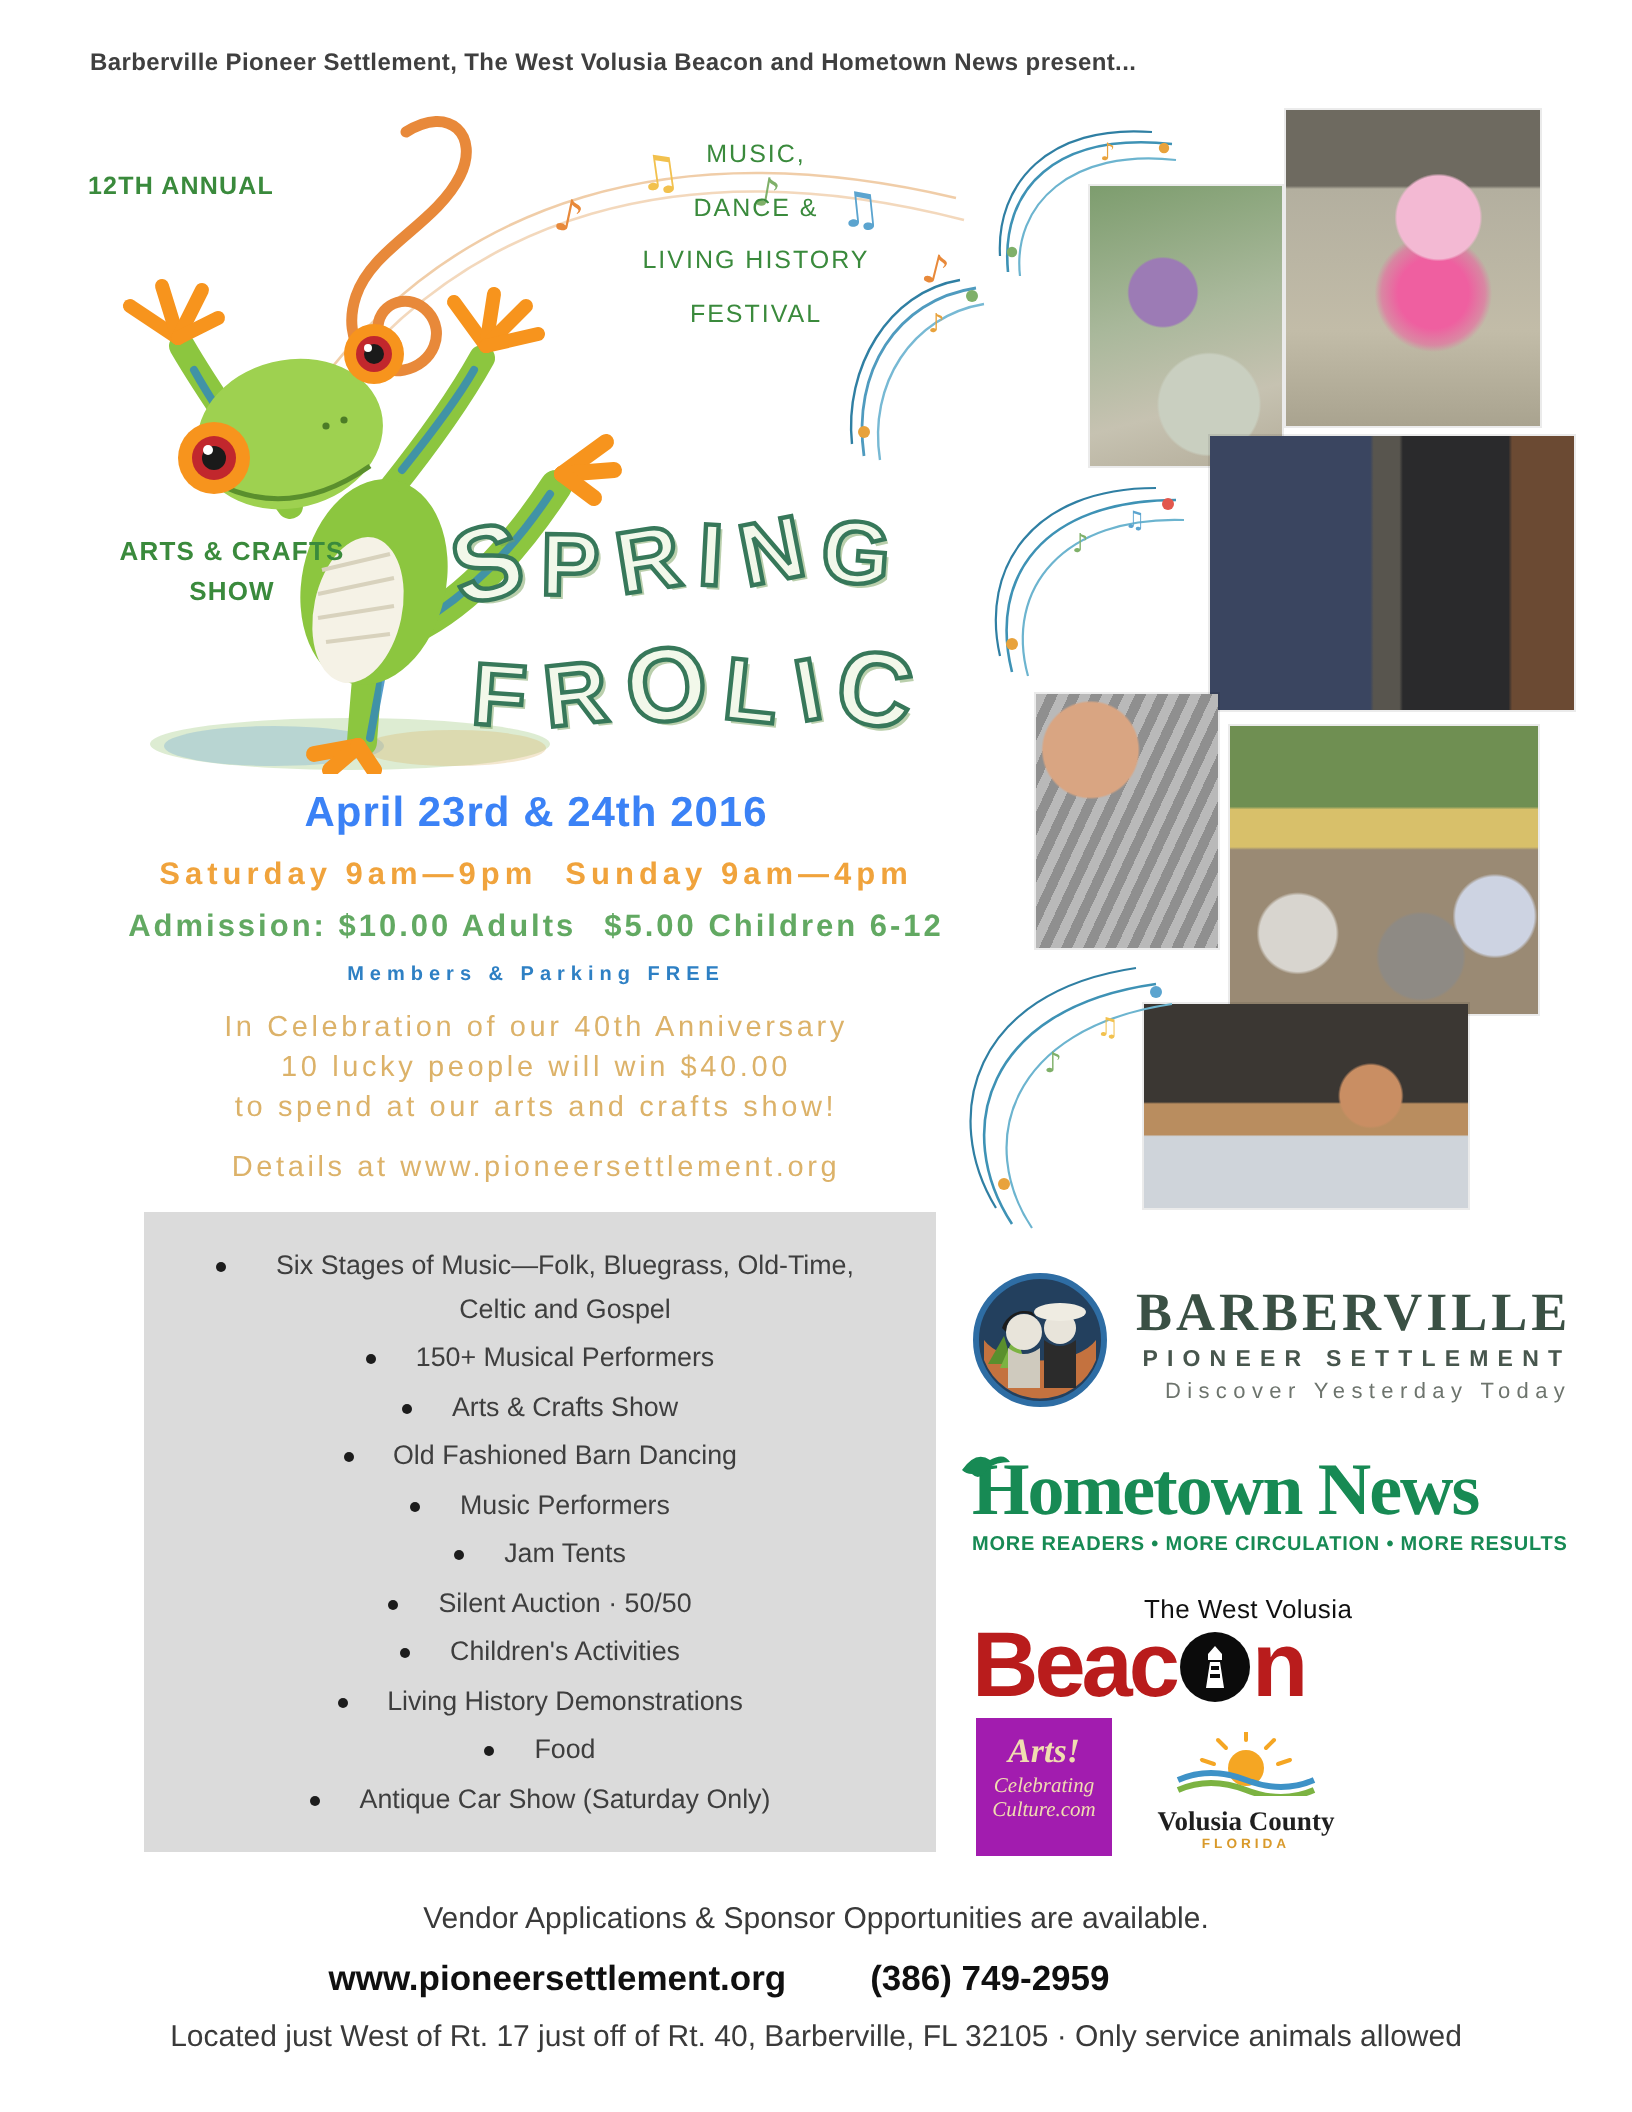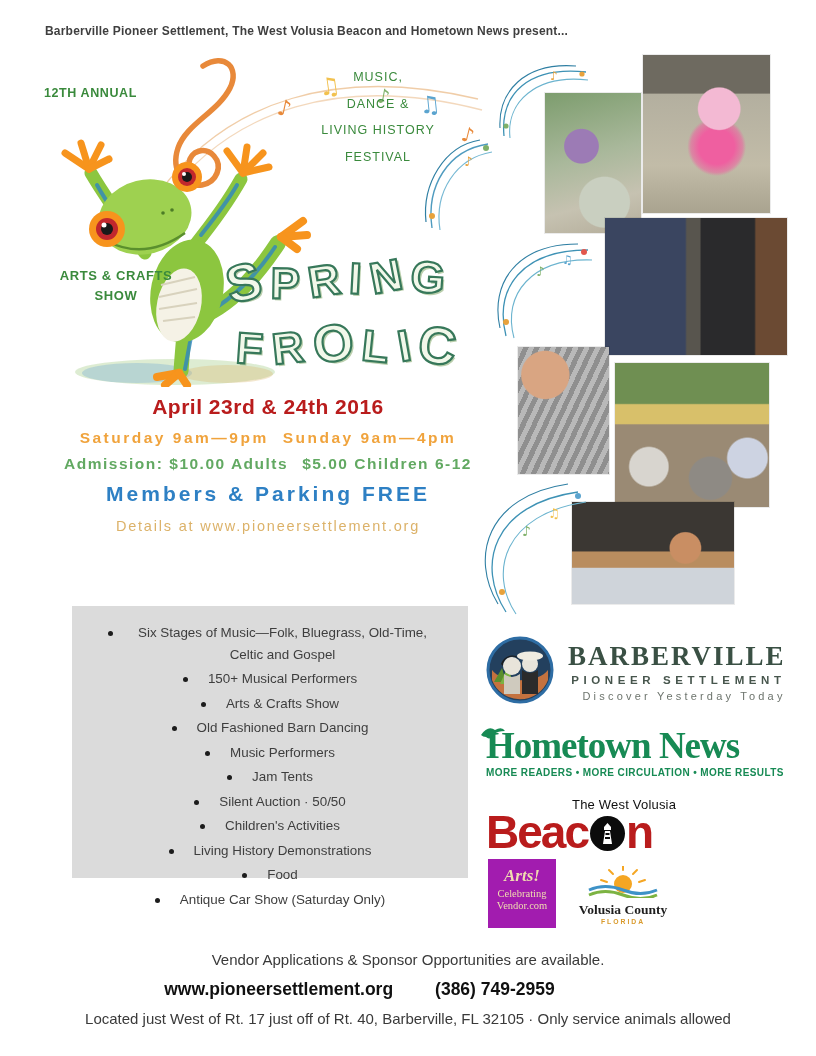--- a/index.html
+++ b/index.html
@@ -24,30 +24,30 @@
         text-shadow:2px 2px 0 rgba(118,160,90,.5); }
   .tl.big { font-size:52px; }
   .rA { transform:rotate(-9deg); } .rB { transform:rotate(5deg); }
   .rC { transform:rotate(-5deg); } .rD { transform:rotate(7deg); }
   .rE { transform:rotate(-7deg); } .rF { transform:rotate(8deg) translateY(4px); }
   .title-spring { left:226px; top:250px; transform:rotate(-4deg); }
   .title-frolic { left:236px; top:317px; transform:rotate(-1deg); }
 
   
   .infoblock { left:14px; top:395px; width:508px; text-align:center; }
-  .date-line { font-size:21px; font-weight:bold; color:#b91c1c; letter-spacing:.5px; }
+  .date-line { font-size:21px; font-weight:bold; color:#3b82f6; letter-spacing:.5px; }
   .hours-line { margin-top:10px; font-size:15.5px; font-weight:bold; color:#f0a33c; letter-spacing:2.5px; }
   .hours-line .gap2, .adm-line .gap2 { display:inline-block; width:14px; }
   .adm-line { margin-top:8px; font-size:15.5px; font-weight:bold; color:#62a962; letter-spacing:1.5px; }
-  .free-line { margin-top:9px; font-size:21px; font-weight:bold; color:#2e80c4; letter-spacing:3px; }
+  .free-line { margin-top:9px; font-size:10px; font-weight:bold; color:#2e80c4; letter-spacing:3px; }
   .anniv { margin-top:11px; font-size:14.5px; color:#dcb269; letter-spacing:1.8px; line-height:20px; }
   .details-line { margin-top:12px; font-size:14.5px; color:#dcb269; letter-spacing:1.8px; }
 
   
-  .graybox { left:72px; top:606px; width:396px; height:272px; background:#dbdbdb; padding-top:13px; }
+  .graybox { left:72px; top:606px; width:396px; height:320px; background:#dbdbdb; padding-top:13px; }
   .hl { display:flex; justify-content:center; align-items:flex-start; gap:20px; margin-top:2.5px;
         font-size:13.4px; color:#3e3e3e; line-height:22px; }
   .hl .dot { flex:0 0 auto; width:5px; height:5px; border-radius:50%; background:#1c1c1c; margin-top:9px; }
   .hl .txt { max-width:300px; text-align:center; }
 
   
   .photo { box-shadow:0 0 0 1px rgba(0,0,0,.08); }
   .ph-banjo   { left:545px; top:93px;  width:96px;  height:140px;
     background: radial-gradient(circle at 38% 38%, #9c7bb5 0 16%, transparent 17%),
                 radial-gradient(circle at 62% 78%, #c9cfc0 0 20%, transparent 21%),
@@ -88,21 +88,21 @@
   .beacon { left:486px; top:797px; width:230px; }
   .beacon-top { margin-left:86px; font-size:13px; font-weight:normal; color:#101010; letter-spacing:.2px; }
   .beacon-name { display:flex; align-items:center; margin-top:-3px; font-size:46px; font-weight:bold;
                  color:#b91c1c; letter-spacing:-2px; line-height:1; }
   .beacon-o { position:relative; width:35px; height:35px; border-radius:50%; background:#0b0b0b;
               margin:3px 1px 0 2px; display:flex; align-items:center; justify-content:center; }
 
   .artsbox { left:488px; top:859px; width:68px; height:69px; background:#a21caf; color:#f0ddb0;
              text-align:center; padding-top:5px; }
   .arts-name { font-family:"Liberation Serif", serif; font-style:italic; font-weight:bold; font-size:17px; line-height:1.4; }
-  .arts-line { font-family:"Liberation Serif", serif; font-size:10.5px; line-height:12px; }
+  .arts-line { font-family:"Liberation Serif", serif; font-size:10.5px; line-height:12px;font-style:italic; }
 
   .volusia { left:575px; top:866px; width:96px; text-align:center; }
   .volusia-name { font-family:"Liberation Serif", serif; font-weight:bold; font-size:13.5px; color:#1f1f1f; }
   .volusia-sub  { font-size:6.8px; font-weight:bold; color:#d99a2b; letter-spacing:2px; }
 
   
   .footer-vendor { left:0; top:951px; width:816px; text-align:center; font-size:15px; color:#3a3a3a; }
   .footer-site   { left:0; top:979px; width:719px; text-align:center; font-size:17.5px; font-weight:bold; color:#101010; }
   .footer-site .sp { display:inline-block; width:42px; }
   .footer-loc    { left:0; top:1010px; width:816px; text-align:center; font-size:15px; color:#3a3a3a; }
@@ -238,20 +238,25 @@
 
   <div class="abs infoblock">
     <div class="date-line">April 23rd &amp; 24th 2016</div>
     <div class="hours-line">
       <span>Saturday 9am—9pm</span><span class="gap2"></span><span>Sunday 9am—4pm</span>
     </div>
     <div class="adm-line">
       <span>Admission: $10.00 Adults</span><span class="gap2"></span><span>$5.00 Children 6-12</span>
     </div>
     <div class="free-line">Members &amp; Parking FREE</div>
+    <div class="anniv">
+      <div>In Celebration of our 40th Anniversary</div>
+      <div>10 lucky people will win $40.00</div>
+      <div>to spend at our arts and crafts show!</div>
+    </div>
     <div class="details-line">Details at www.pioneersettlement.org</div>
   </div>
 
   <div class="abs graybox">
     <div class="hl">
         <span class="dot"></span>
         <span class="txt">Six Stages of Music—Folk, Bluegrass, Old-Time, Celtic and Gospel</span>
       </div>
     <div class="hl">
         <span class="dot"></span>
@@ -378,21 +383,21 @@
             <rect x="4" y="14" width="5" height="2" fill="#0b0b0b"></rect>
           </svg>
         </span>
         <span>n</span>
     </div>
   </div>
 
   <div class="abs artsbox">
     <div class="arts-name">Arts!</div>
     <div class="arts-line">Celebrating</div>
-    <div class="arts-line">Vendor.com</div>
+    <div class="arts-line">Culture.com</div>
   </div>
 
   <div class="abs volusia">
     <svg width="72" height="32" viewBox="0 0 72 32">
       <g stroke="#f5a623" stroke-width="2" stroke-linecap="round">
         <path d="M36,4 L36,0"></path>
           <path d="M26,8 L22,4"></path>
           <path d="M46,8 L50,4"></path>
           <path d="M20,16 L14,14"></path>
           <path d="M52,16 L58,14"></path>

